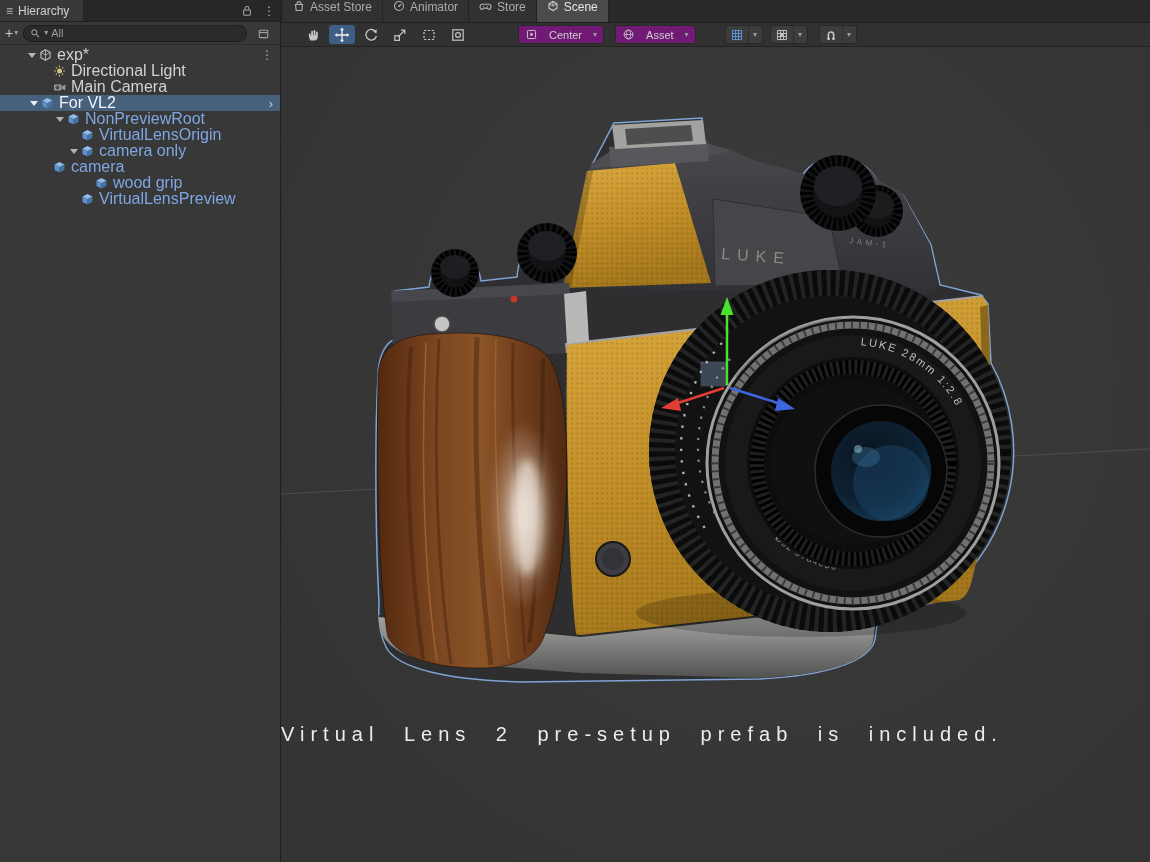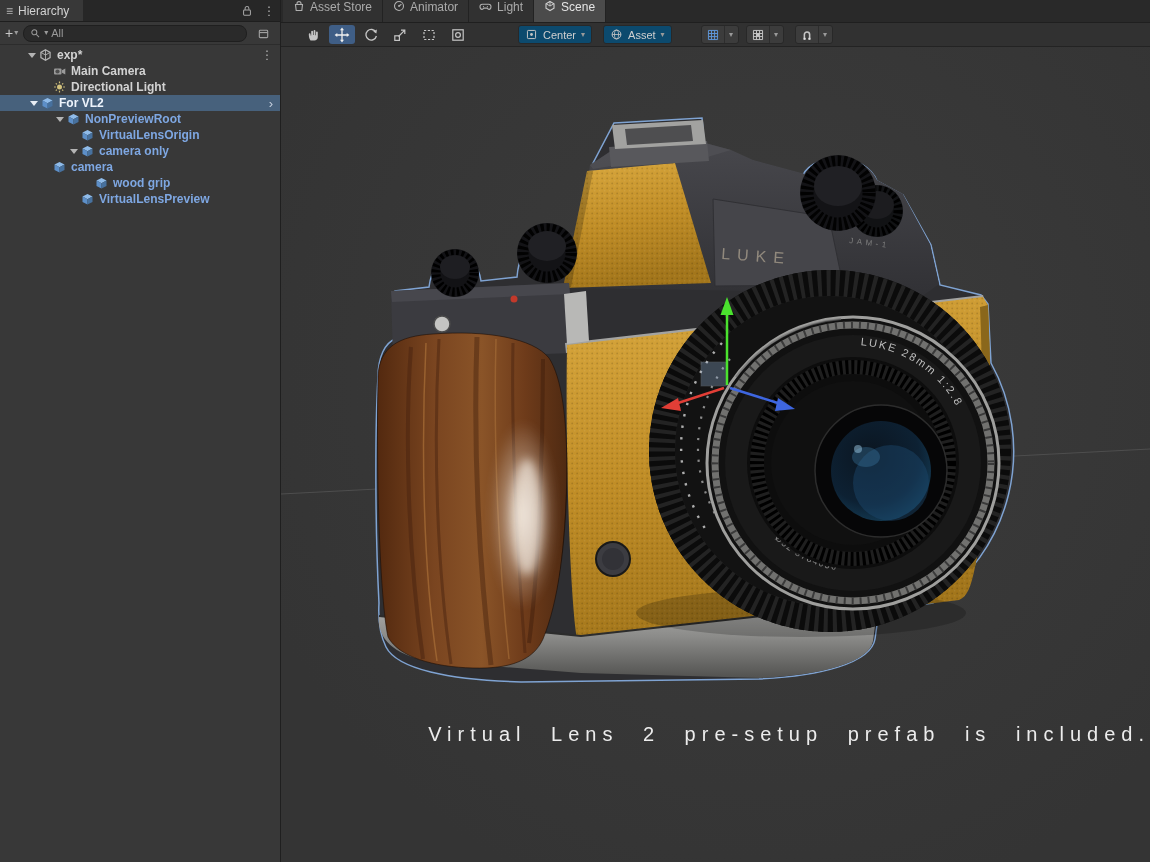--- a/index.html
+++ b/index.html
@@ -24,41 +24,41 @@
   .search{flex:1;height:15px;background:#2a2a2a;border:1px solid #1f1f1f;border-radius:8px;display:flex;align-items:center;padding:0 6px;gap:3px;color:#8f8f8f;font-size:11px;}
   .search .val{color:#9a9a9a;}
   .tree{padding-top:2px;}
   .hrow{height:16px;display:flex;align-items:center;position:relative;color:#d2d2d2;white-space:nowrap;}
   .hrow.selected{background:#47617c;}
   .fold{width:12px;display:flex;align-items:center;justify-content:center;flex:none;}
   .fold::before{content:"";border-left:4px solid transparent;border-right:4px solid transparent;border-top:5px solid #b4b4b4;}
   .selected .fold::before{border-top-color:#e9eef5;}
   .slot{width:12px;flex:none;}
   .hicon{width:15px;height:14px;margin-right:4px;flex:none;}
-  .hlabel{font-size:12px;font-weight:bold;}
+  .hlabel{font-size:16px;}
   .prefab .hlabel{color:#7ea7e2;}
   .selected .hlabel{color:#eef4fc;}
   .row-end{position:absolute;right:7px;top:0;height:16px;display:flex;align-items:center;}
   .chev{color:#c4cfdd;font-size:13px;line-height:1;}
   
   .main{position:absolute;left:281px;top:0;width:869px;height:862px;}
   .tabbar{height:22px;background:#292929;display:flex;align-items:stretch;padding-left:2px;border-bottom:1px solid #1f1f1f;}
   .tab{display:flex;gap:5px;padding:0 10px;color:#ababab;border-right:1px solid #222;background:#313131;}
   .tab.active{background:#4b4b4b;color:#e5e5e5;}
   .scene-toolbar{height:23px;background:#313131;border-bottom:1px solid #232323;display:flex;align-items:center;padding-left:19px;gap:3px;}
   .tool-btn{width:26px;height:19px;border-radius:3px;display:flex;align-items:center;justify-content:center;flex:none;}
   .tool-btn.active{background:#3f5e86;}
-  .dd{display:flex;align-items:center;gap:5px;height:17px;padding:0 6px;background:#0c4a6e;border:1px solid #282828;border-radius:3px;font-size:11px;color:#cfcfcf;flex:none;}
+  .dd{display:flex;align-items:center;gap:11px;height:17px;padding:0 6px;background:#701a75;border:1px solid #282828;border-radius:3px;font-size:11px;color:#cfcfcf;flex:none;}
   .split{display:flex;align-items:stretch;height:17px;background:#3c3c3c;border:1px solid #282828;border-radius:3px;overflow:hidden;flex:none;}
   .split .ic{width:22px;display:flex;align-items:center;justify-content:center;}
   .split .car{width:13px;display:flex;align-items:center;justify-content:center;border-left:1px solid #2d2d2d;}
   .ml44{margin-left:44px;}.ml8{margin-left:8px;}.ml26{margin-left:26px;}.ml4{margin-left:4px;}
   .scene-view{position:relative;width:869px;height:816px;background:radial-gradient(ellipse at 55% 40%, #3c3c3c 0%, #343434 80%);overflow:hidden;}
   .scene-svg{position:absolute;left:0;top:0;}
-  .caption{position:absolute;left:0;right:0;top:676px;text-align:right;color:#ececec;font-size:20px;letter-spacing:6px;word-spacing:13px;}
+  .caption{position:absolute;left:0;right:0;top:676px;text-align:left;color:#ececec;font-size:20px;letter-spacing:6px;word-spacing:13px;}
   .defs-hidden{position:absolute;width:0;height:0;overflow:hidden;}
 </style>
 </head>
 <body>
 
 <svg class="defs-hidden" aria-hidden="true">
   <defs>
     <g id="ico-cube-gray">
       <path d="M7 2 12 4.6 7 7.2 2 4.6 Z" fill="#a9a9a9"></path>
       <path d="M2 4.6 7 7.2 V12.6 L2 10 Z" fill="#7e7e7e"></path>
@@ -131,30 +131,30 @@
           <use href="#ico-unity"></use>
         </svg>
       <span class="hlabel">exp*</span>
       <span class="row-end">
           <span class="kebab">⋮</span>
         </span>
     </div>
     <div class="hrow" style="padding-left:40px">
       <span class="slot"></span>
       <svg class="hicon" viewBox="0 0 14 14">
+          <use href="#ico-light"></use>
+        </svg>
+      <span class="hlabel">Directional Light</span>
+    </div>
+    <div class="hrow" style="padding-left:40px">
+      <span class="slot"></span>
+      <svg class="hicon" viewBox="0 0 14 14">
           <use href="#ico-camera"></use>
         </svg>
       <span class="hlabel">Main Camera</span>
-    </div>
-    <div class="hrow" style="padding-left:40px">
-      <span class="slot"></span>
-      <svg class="hicon" viewBox="0 0 14 14">
-          <use href="#ico-light"></use>
-        </svg>
-      <span class="hlabel">Directional Light</span>
     </div>
     <div class="hrow selected prefab" style="padding-left:28px">
       <span class="fold"></span>
       <svg class="hicon" viewBox="0 0 14 14">
           <use href="#ico-cube-blue"></use>
         </svg>
       <span class="hlabel">For VL2</span>
       <span class="row-end">
           <span class="chev">›</span>
         </span>
@@ -220,21 +220,21 @@
           <circle cx="6" cy="6" r="0.9" fill="#b0b0b0"></circle>
         </svg>
       <span>Animator</span>
     </div>
     <div class="tab">
       <svg width="13" height="12" viewBox="0 0 13 12">
           <path d="M3.4 4.2 h6.2 a2.4 2.4 0 0 1 2.4 2.4 c0 1.5-.9 2.8-2 2.8 -.8 0-1.4-.5-1.8-1.3 H4.8 c-.4.8-1 1.3-1.8 1.3 -1.1 0-2-1.3-2-2.8 a2.4 2.4 0 0 1 2.4-2.4 Z" stroke="#b0b0b0" stroke-width="1.1" fill="none"></path>
           <circle cx="4.5" cy="6.6" r="0.6" fill="#b0b0b0"></circle>
           <circle cx="8.4" cy="6.6" r="0.6" fill="#b0b0b0"></circle>
         </svg>
-      <span>Light</span>
+      <span>Store</span>
     </div>
     <div class="tab active">
       <svg width="12" height="12" viewBox="0 0 12 12">
           <path d="M6 1.4 10 3.7 V8.3 L6 10.6 2 8.3 V3.7 Z" stroke="#cfcfcf" stroke-width="1.1" fill="none"></path>
           <path d="M6 1.4 V6 M2 3.7 6 6 M10 3.7 6 6" stroke="#cfcfcf" stroke-width="0.9" fill="none"></path>
         </svg>
       <span>Scene</span>
     </div>
   </div>
 

